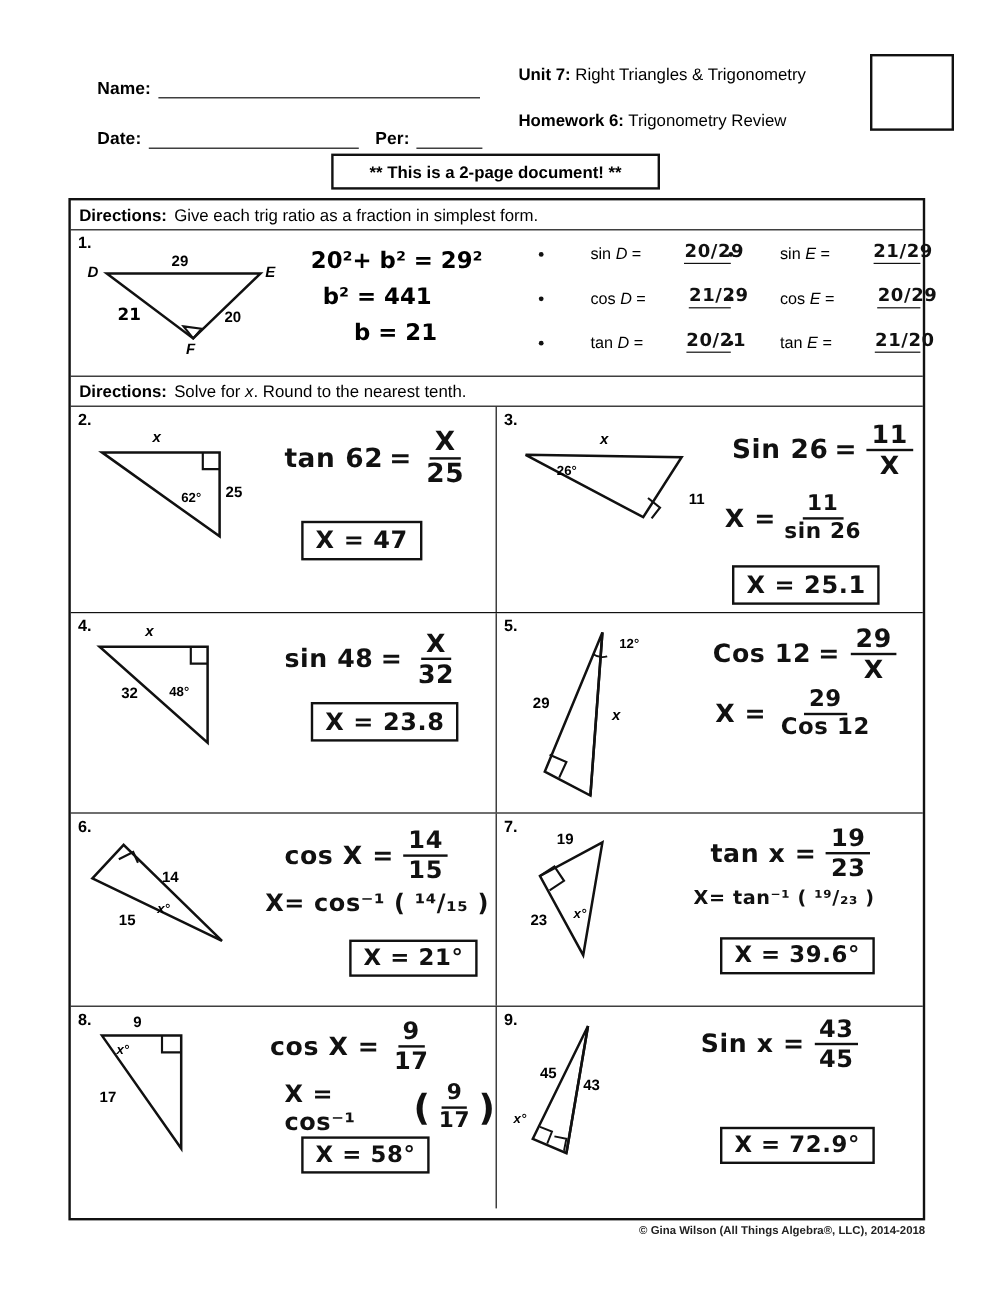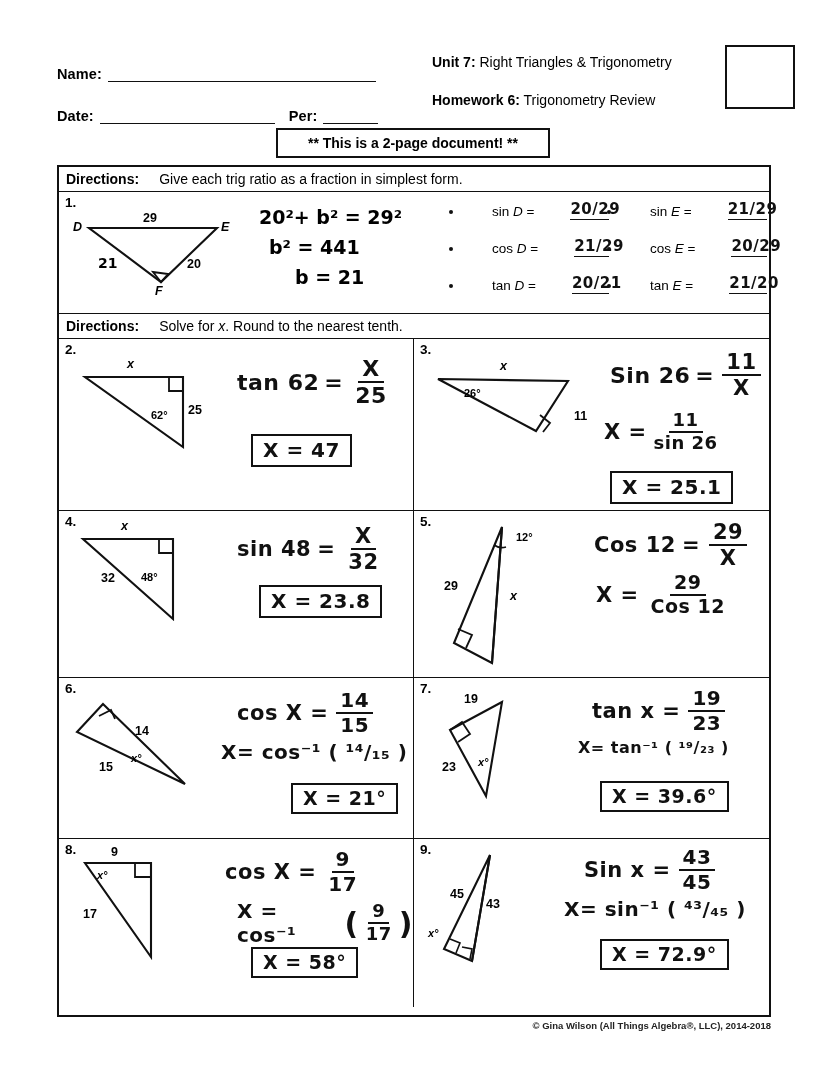--- a/index.html
+++ b/index.html
@@ -9,38 +9,38 @@
     font-family:"Liberation Sans", sans-serif;
     color:#000;
     position:relative;
     overflow:hidden;
   }
   .page{position:absolute;inset:0;}
 
   
   .hdr{position:absolute;left:57px;top:52px;width:714px;height:66px;}
   .hdr-row{display:flex;align-items:flex-end;height:30px;}
-  .hdr-lbl{font-weight:bold;font-size:14.5px;letter-spacing:.1px;}
+  .hdr-lbl{font-weight:bold;font-size:14.5px;letter-spacing:.1px;margin-left:24px;}
   .rule{border-bottom:1.6px solid #111;flex:none;height:12px;}
   .hdr-right{position:absolute;font-size:14px;}
   .hdr-right b{font-weight:bold;}
 
   .scorebox{position:absolute;left:725px;top:45px;width:66px;height:60px;
             border:2.5px solid #111;background:#fff;}
 
   .twopage{position:absolute;left:276px;top:128px;width:270px;height:26px;
            border:2.5px solid #111;display:flex;align-items:center;
            justify-content:center;font-weight:bold;font-size:14px;}
 
   
   .tbl{position:absolute;left:57px;top:165px;width:714px;height:852px;
        border:2px solid #111;box-sizing:border-box;}
   .dirrow{border-bottom:1.6px solid #111;height:25px;display:flex;align-items:center;
           padding-left:7px;box-sizing:border-box;font-size:14px;}
-  .dirrow b{font-weight:bold;margin-right:20px;}
+  .dirrow b{font-weight:bold;margin-right:6px;}
   .dirrow i{font-style:italic;}
 
   .row{display:flex;border-bottom:1.6px solid #111;box-sizing:border-box;}
   .row:last-child{border-bottom:none;}
   .cell{position:relative;box-sizing:border-box;flex:1 1 50%;}
   .cell.left{border-right:1.6px solid #111;}
   .qnum{position:absolute;left:6px;top:3px;font-weight:bold;font-size:13.5px;}
 
   
   .row1{height:122px;}
@@ -402,21 +402,20 @@
           <span class="dnum" style="left:58px;top:54px;">43</span>
           <span class="dlab" style="left:0px;top:84px;font-size:11px;">x°</span>
         </div>
         <div class="work hw" style="left:170px;top:8px;font-size:21px;display:flex;align-items:center;">
           <span>Sin x =</span>
           <span class="frac" style="font-size:20px;margin-left:8px;">
               <span class="num">43</span>
               <span class="den">45</span>
             </span>
         </div>
-        <div class="work hw" style="left:150px;top:58px;font-size:20px;">X= sin⁻¹ ( ⁴³/₄₅ )</div>
         <div class="work" style="left:186px;top:100px;">
           <span class="ans-box hw" style="font-size:19px;">X = 72.9°</span>
         </div>
       </div>
     </div>
 
   </div>
 
   <div class="footer">© Gina Wilson (All Things Algebra®, LLC), 2014-2018</div>
 </div>

